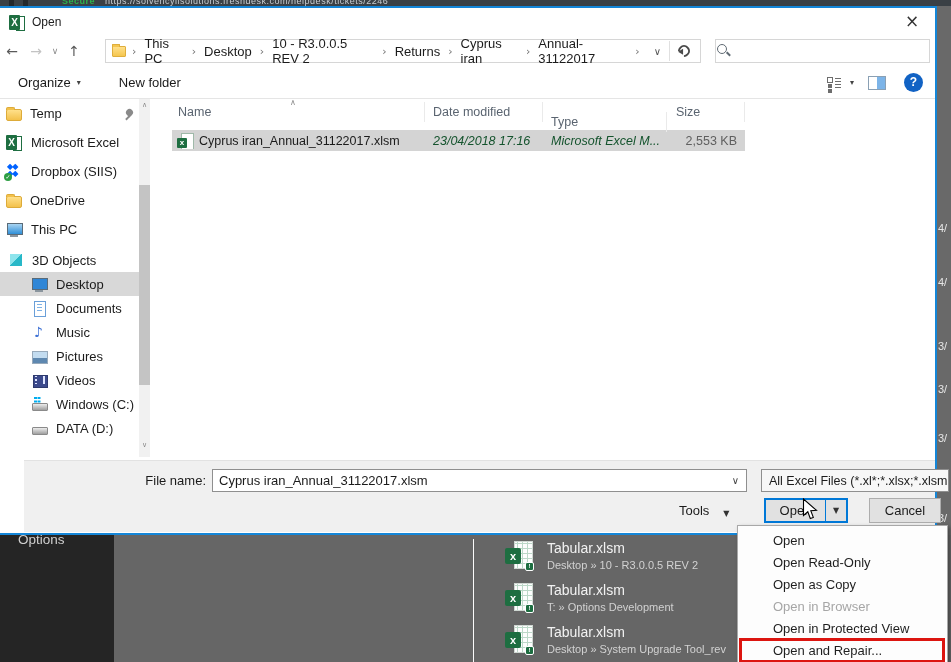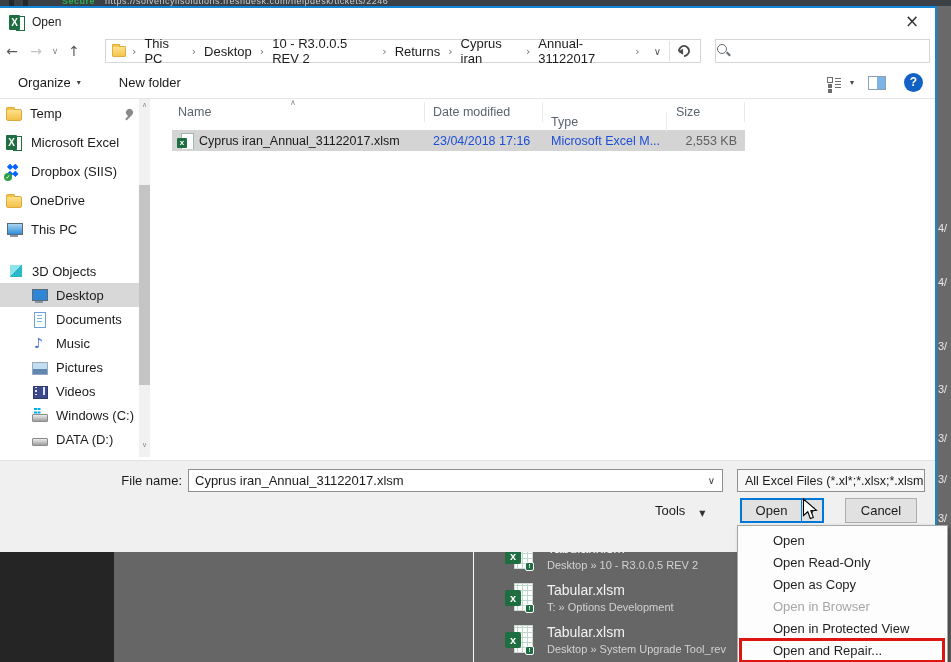--- a/index.html
+++ b/index.html
@@ -76,21 +76,21 @@
   .pane-ic::after{content:"";position:absolute;right:0;top:0;width:8px;height:12px;background:#7cb4e8;}
   .help-ic{width:19px;height:19px;border-radius:50%;background:#1162c4;color:#fff;font:bold 12px/19px "Liberation Sans",sans-serif;
            text-align:center;}
 
   
   .main{position:relative;height:361px;background:#fff;overflow:hidden;}
   .sidebar{position:absolute;left:0;top:0;width:139px;height:100%;overflow:hidden;list-style:none;margin:0;padding:0;}
   .side-item{display:flex;align-items:center;height:24px;padding-left:6px;}
   .side-item.root{height:29px;}
   .side-item.indent{padding-left:31px;}
-  .side-item.root + .side-item.indent{margin-top:15px;padding-left:8px;}
+  .side-item.root + .side-item.indent{margin-top:4px;padding-left:8px;}
   .side-item.selected{background:#d8d8d8;}
   .side-label{margin-left:8px;white-space:nowrap;}
   .pin-icon{display:none;position:relative;width:12px;height:12px;margin-left:auto;margin-right:4px;flex:none;}
   .side-item.pinned .pin-icon{display:block;}
   .pin-icon::before{content:"";position:absolute;left:3px;top:1px;width:7px;height:7px;background:#8a8a8a;
                     border-radius:50% 50% 50% 0;transform:rotate(-45deg);}
   .pin-icon::after{content:"";position:absolute;left:2px;top:9px;width:5px;height:1.5px;background:#8a8a8a;transform:rotate(-45deg);}
 
   .sicon{position:relative;width:17px;height:15px;flex:none;}
   .ic-folder{background:linear-gradient(#ffe08a,#f3c14b);border:1px solid #ddab39;border-radius:2px;height:12px;margin-top:2px;width:16px;}
@@ -138,32 +138,32 @@
   .cols .idx0{width:253px;padding-left:6px;}
   .cols .idx1{width:118px;}
   .cols .idx2{width:124px;margin-top:20px;}
   .cols .idx3{width:78px;padding-left:9px;}
   .sort-ind{position:absolute;left:118px;top:-1px;color:#8a8a8a;font-size:8px;}
   .rows{list-style:none;margin:5px 0 0 0;padding:0;}
   .frow{display:flex;height:21px;align-items:center;}
   .frow.selected{background:#d4d4d4;width:573px;}
   .fcell{white-space:nowrap;overflow:hidden;font-size:12.5px;}
   .c-name{width:253px;display:flex;align-items:center;padding-left:5px;color:#1b1b1b;}
-  .c-date,.c-type{color:#1d4ed8;}
+  .c-date,.c-type{color:#14532d;font-style:italic;}
   .c-date{width:118px;padding-left:8px;}
   .c-type{width:124px;padding-left:8px;}
   .c-size{width:78px;color:#5f5f5f;text-align:right;padding-right:8px;}
   .ic-xlsm{position:relative;width:16px;height:16px;flex:none;margin-right:6px;}
   .ic-xlsm::before{content:"";position:absolute;left:4px;top:0;width:11px;height:15px;background:#fff;border:1px solid #9fb9a9;
        background-image:linear-gradient(#d8ead f0,transparent 0);}
   .ic-xlsm::after{content:"x";position:absolute;left:0;top:5px;width:10px;height:10px;background:#1e6e41;color:#fff;
        font:bold 8px/10px "Liberation Sans",sans-serif;text-align:center;border-radius:1px;}
 
   
-  .footer{position:relative;height:92px;background:#f0f0f0;border-top:1px solid #e2e2e2;}
+  .footer{position:relative;height:72px;background:#f0f0f0;border-top:1px solid #e2e2e2;margin-left:24px;}
   .fname-label{position:absolute;left:0;top:12px;width:182px;text-align:right;color:#1b1b1b;}
   .combo{position:absolute;height:23px;border:1px solid #8f8f8f;background:#fff;display:flex;align-items:center;}
   .combo-name{left:188px;top:8px;width:535px;}
   .combo-name input{flex:1;border:none;outline:none;font:13px "Liberation Sans",sans-serif;color:#1b1b1b;padding:0 6px;background:transparent;}
   .combo-type{left:737px;top:8px;width:188px;background:#f7f7f7;padding-left:7px;white-space:nowrap;overflow:hidden;font-size:12.5px;}
   .combo-chev{margin-left:auto;padding:0 7px;color:#444;font-size:10px;flex:none;background:inherit;}
   .tools{position:absolute;left:655px;top:42px;display:flex;align-items:flex-end;}
   .tools .caret{font-size:8px;color:#333;margin-left:14px;}
   .btn{position:absolute;top:37px;height:25px;background:#e1e1e1;border:1px solid #adadad;
        display:flex;align-items:center;justify-content:center;font-size:13px;color:#1b1b1b;}

